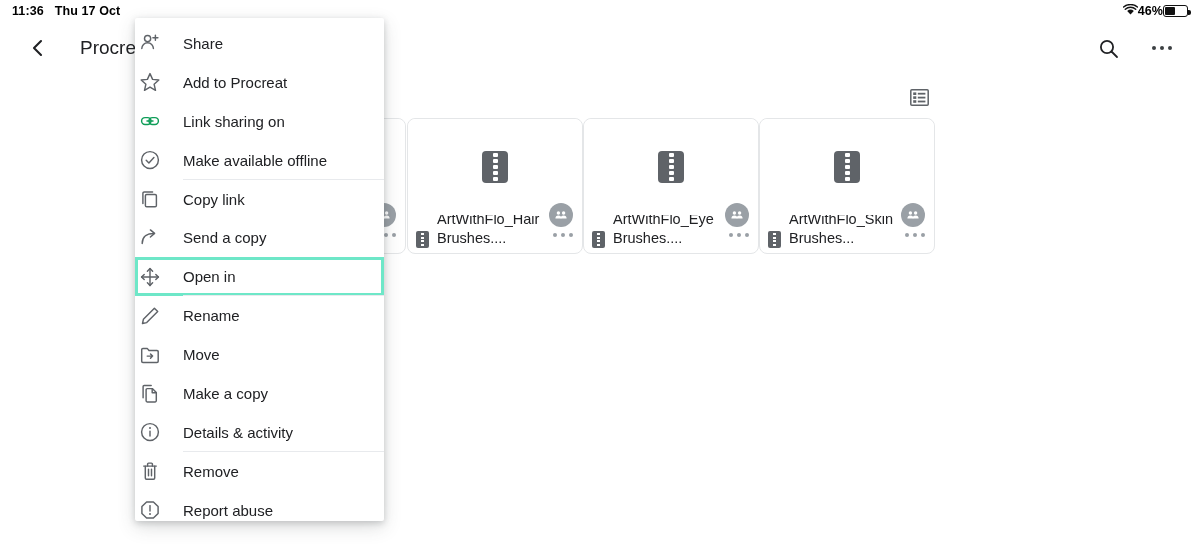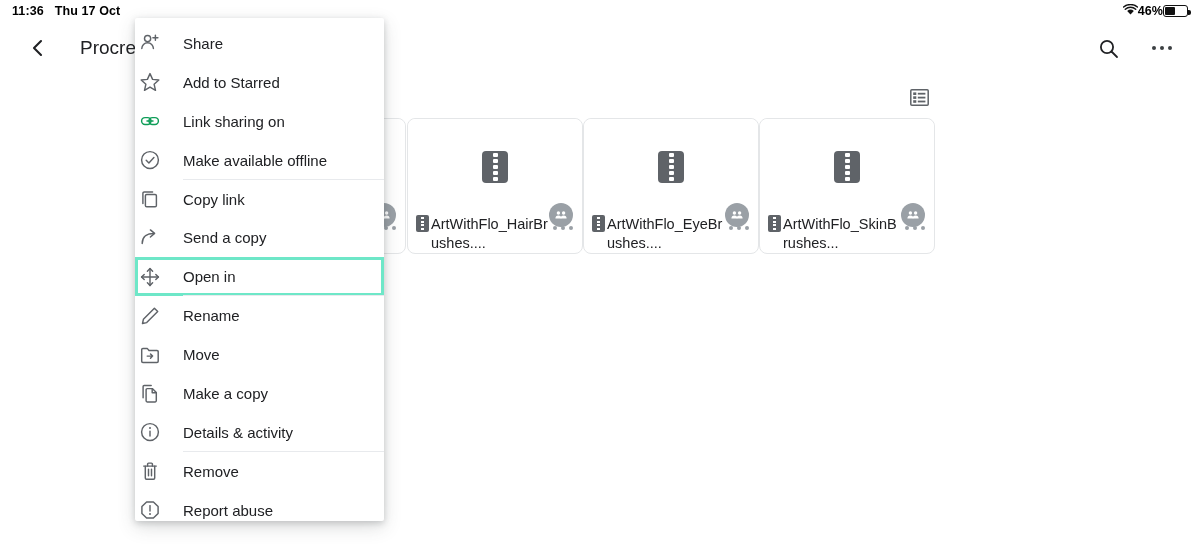--- a/index.html
+++ b/index.html
@@ -85,21 +85,21 @@
     width: 26px; height: 32px; border-radius: 4px; background: #5f6368;
     display: flex; flex-direction: column; align-items: center; justify-content: center; gap: 2.2px;
   }
   .zip-lg i { width: 5px; height: 4px; background: #fff; display:block; border-radius:1px; }
   .shared-badge {
     position: absolute; right: 9px; bottom: -12px;
     width: 24px; height: 24px; border-radius: 50%;
     background: #9aa0a6; display: flex; align-items: center; justify-content: center;
   }
   .card-foot {
-    height: 39px; display: flex; align-items: flex-start; padding: 0 6px 6px 8px; gap: 2px;
+    height: 39px; display: flex; align-items: flex-end; padding: 0 6px 6px 8px; gap: 8px;
   }
   .zip-sm {
     flex: 0 0 auto;
     width: 13px; height: 17px; border-radius: 2px; background: #5f6368;
     display: flex; flex-direction: column; align-items: center; justify-content: center; gap: 1.3px;
   }
   .zip-sm i { width: 3px; height: 2.2px; background: #fff; display:block; }
   .card-name {
     flex: 1 1 auto;
     font-size: 14.5px; line-height: 19px; color: #202124;
@@ -363,21 +363,21 @@
           </svg>
         </span>
         <span class="menu-label">Share</span>
       </div>
       <div class="menu-item">
         <span class="menu-icon">
           <svg width="22" height="22" viewBox="0 0 22 22">
             <path d="M11 2.6 l2.6 5.8 6.2.6 -4.7 4.2 1.4 6.1 -5.5-3.2 -5.5 3.2 1.4-6.1 -4.7-4.2 6.2-.6 Z" stroke="currentColor" fill="none" stroke-width="1.45" stroke-linecap="round" stroke-linejoin="round"></path>
           </svg>
         </span>
-        <span class="menu-label">Add to Starred</span>
+        <span class="menu-label">Add to Procreat</span>
       </div>
       <div class="menu-item">
         <span class="menu-icon link-green" style="color: rgb(15, 157, 88);">
           <svg width="22" height="22" viewBox="0 0 22 22">
             <rect x="2.6" y="7.6" width="9.4" height="6.8" rx="3.4" stroke="currentColor" fill="none" stroke-width="1.45" stroke-linecap="round" stroke-linejoin="round"></rect>
             <rect x="10" y="7.6" width="9.4" height="6.8" rx="3.4" stroke="currentColor" fill="none" stroke-width="1.45" stroke-linecap="round" stroke-linejoin="round"></rect>
             <path d="M8 11 h6" stroke="currentColor" fill="none" stroke-width="1.45" stroke-linecap="round" stroke-linejoin="round"></path>
           </svg>
         </span>
         <span class="menu-label">Link sharing on</span>

